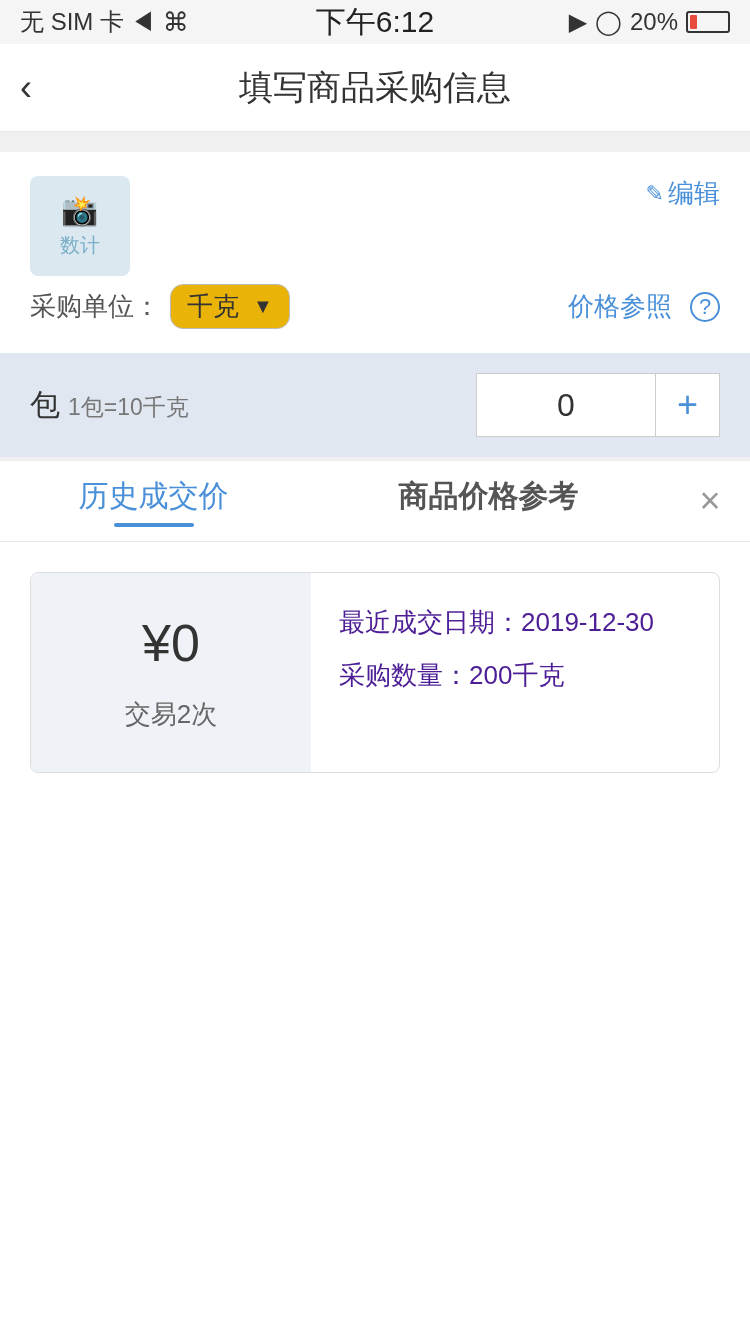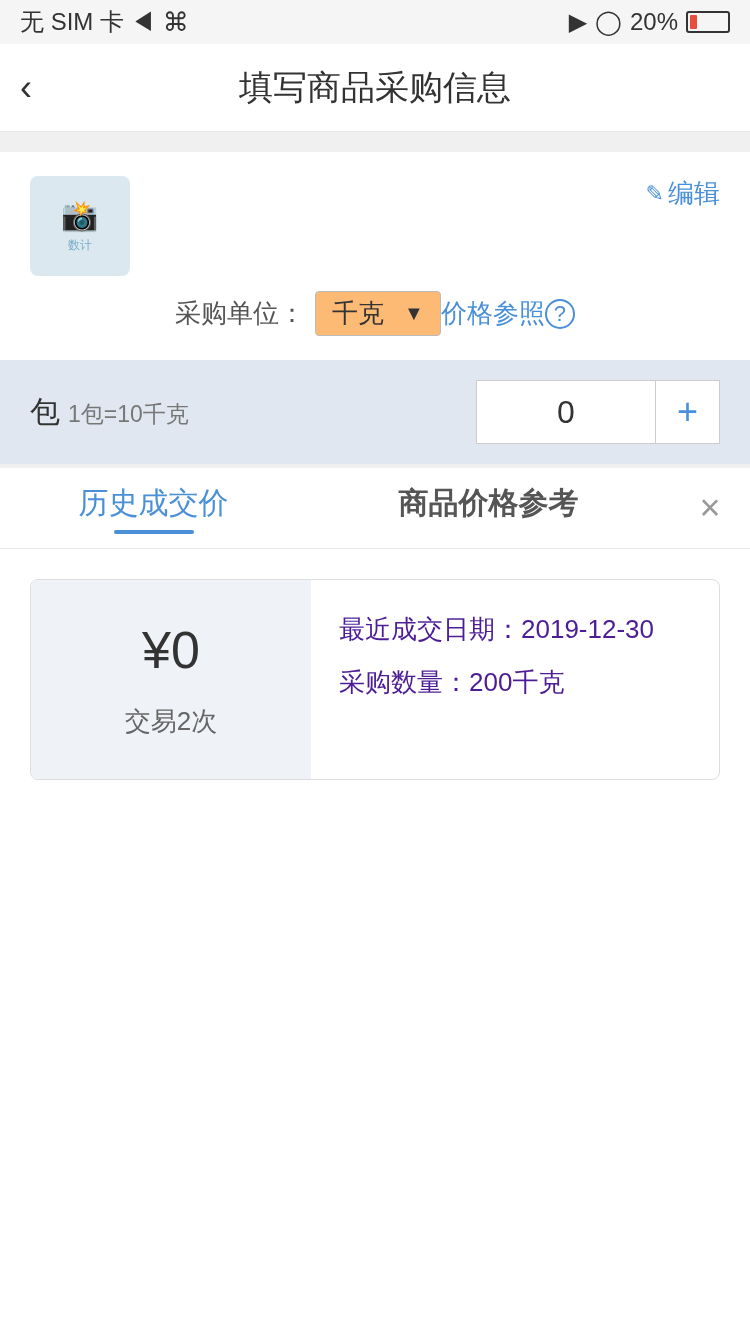--- a/index.html
+++ b/index.html
@@ -117,65 +117,65 @@
       justify-content: center;
       flex-direction: column;
       color: #6a9fc0;
       font-size: 28px;
       gap: 4px;
     }
     .product-img-icon {
       font-size: 36px;
     }
     .product-img-text {
-      font-size: 12px;
+      font-size: 20px;
       color: #7aafc8;
     }
     .product-name {
       font-size: 30px;
       color: #333;
       font-weight: 500;
     }
     .edit-btn {
       font-size: 26px;
       color: #4a90d9;
       display: flex;
       align-items: center;
       gap: 4px;
     }
     .product-bottom {
       display: flex;
       align-items: center;
-      justify-content: center;
-      margin-top: 15px;
+      justify-content: space-between;
+      margin-top: 8px;
     }
     .unit-row {
       display: flex;
       align-items: center;
       font-size: 26px;
       color: #555;
       gap: 10px;
     }
     .unit-select {
       border: 1px solid #bbb;
-      border-radius: 4px;
+      border-radius: 13px;
       padding: 4px 16px;
       font-size: 26px;
       color: #333;
-      background: #fdba74;
-      display: flex;
-      align-items: center;
-      gap: 20px;
+      background: #eab308;
+      display: flex;
+      align-items: center;
+      gap: 14px;
     }
     .price-ref {
       font-size: 26px;
       color: #4a90d9;
       display: flex;
       align-items: center;
-      gap: 0;
+      gap: 18px;
     }
 
     
     .quantity-row {
       width: 750px;
       background: #e0e7f0;
       padding: 20px 30px;
       display: flex;
       align-items: center;
       justify-content: space-between;
@@ -319,20 +319,21 @@
     }
   </style>
 </head>
 <body>
 
 <div class="status-bar">
   <div class="status-left">
     <span style="font-size:24px;">无 SIM 卡 ◀</span>
     <span style="font-size:26px;">⌘</span>
   </div>
+  <div class="status-center">下午6:12</div>
   <div class="status-right">
     <span style="font-size:24px;">▶</span>
     <span style="font-size:24px;">◯</span>
     <span style="font-size:24px;">20%</span>
     <div class="battery">
       <div class="battery-body">
         <div class="battery-fill"></div>
       </div>
     </div>
   </div>

